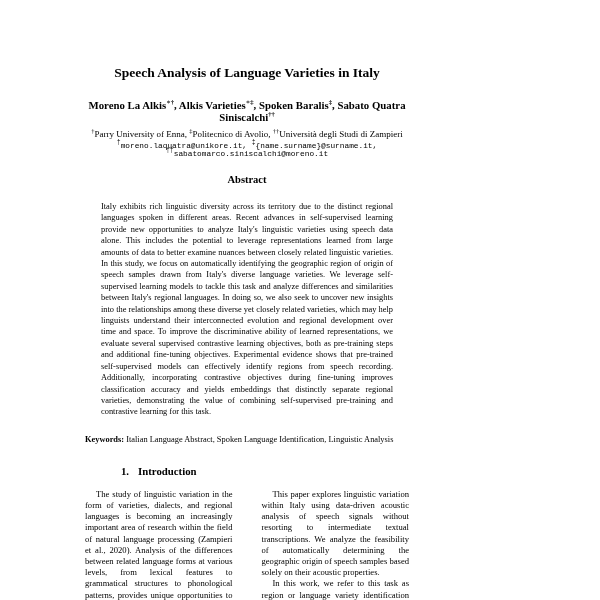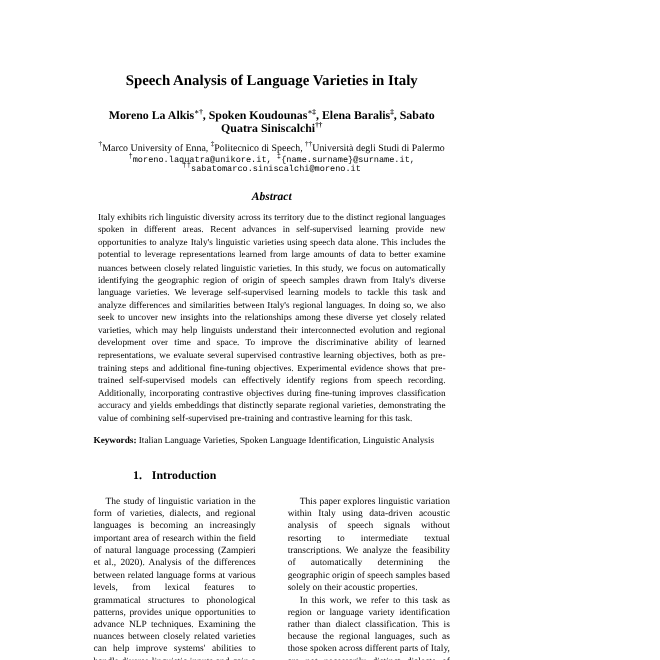--- a/index.html
+++ b/index.html
@@ -4,56 +4,56 @@
 <style>
   html,body{margin:0;padding:0;background:#ffffff;}
   body{width:600px;height:600px;overflow:hidden;font-family:"Liberation Serif","DejaVu Serif",serif;color:#000;}
   .page{width:494px;height:600px;padding:64px 85px 0 85px;box-sizing:border-box;overflow:hidden;background:#fff;}
   .title{font-size:13.5px;line-height:17px;font-weight:bold;text-align:center;margin:0 0 18px 0;}
   .authors{font-size:10.8px;font-weight:bold;text-align:center;margin-bottom:6px;}
   sup{font-size:6.5px;line-height:0;}
   .affils{font-size:9px;text-align:center;margin-bottom:3px;}
   .emails{font-size:7.8px;font-family:"Liberation Mono","DejaVu Sans Mono",monospace;text-align:center;}
   .abstract{margin-top:16px;}
-  .abstract-heading{font-size:10.5px;font-weight:bold;text-align:center;margin:0 0 7px 0;font-style:italic;}
-  .abstract-text{font-size:8.4px;line-height:11.4px;text-align:justify;margin:4px;}
+  .abstract-heading{font-size:10.5px;font-weight:bold;text-align:center;margin:0 0 7px 0;}
+  .abstract-text{font-size:8.4px;line-height:11.4px;text-align:justify;margin:16px;}
   .keywords{font-size:8.4px;line-height:11px;margin:9px 0 0 0;}
   .keywords b{font-weight:bold;text-align:right;}
   .columns{display:flex;gap:29px;margin-top:15px;align-items:flex-start;}
   .col{width:206.5px;}
   .col-right{padding-top:29px;box-sizing:border-box;}
   .section-heading{font-size:10.8px;line-height:13px;font-weight:bold;text-align:center;margin:5px 0 11px 0;}
   .sec-title{margin-left:9px;}
   .body-p{font-size:8.6px;line-height:11.2px;text-align:justify;text-indent:11px;margin:0;}
 </style>
 </head>
 <body>
 
 <div class="page">
 
   <h1 class="title">Speech Analysis of Language Varieties in Italy</h1>
 
   <div class="authors">
-    <span><span>Moreno La Alkis</span><sup>∗†</sup><span>, </span></span><span><span>Spoken Koudounas</span><sup>∗‡</sup><span>, </span></span><span><span>Elena Baralis</span><sup>‡</sup><span>, </span></span><span><span>Sabato Quatra Siniscalchi</span><sup>††</sup><span></span></span>
+    <span><span>Moreno La Alkis</span><sup>∗†</sup><span>, </span></span><span><span>Alkis Varieties</span><sup>∗‡</sup><span>, </span></span><span><span>Spoken Baralis</span><sup>‡</sup><span>, </span></span><span><span>Sabato Quatra Siniscalchi</span><sup>††</sup><span></span></span>
   </div>
 
   <div class="affils">
-    <span><sup>†</sup><span>Marco University of Enna</span><span>, </span></span><span><sup>‡</sup><span>Politecnico di Speech</span><span>, </span></span><span><sup>††</sup><span>Università degli Studi di Palermo</span><span></span></span>
+    <span><sup>†</sup><span>Parry University of Enna</span><span>, </span></span><span><sup>‡</sup><span>Politecnico di Avolio</span><span>, </span></span><span><sup>††</sup><span>Università degli Studi di Zampieri</span><span></span></span>
   </div>
 
   <div class="emails">
     <span><sup>†</sup><span>moreno.laquatra@unikore.it</span><span>, </span></span><span><sup>‡</sup><span>{name.surname}@surname.it</span><span>, </span></span><span><sup>††</sup><span>sabatomarco.siniscalchi@moreno.it</span><span></span></span>
   </div>
 
   <section class="abstract">
     <h2 class="abstract-heading">Abstract</h2>
     <p class="abstract-text">Italy exhibits rich linguistic diversity across its territory due to the distinct regional languages spoken in different areas. Recent advances in self-supervised learning provide new opportunities to analyze Italy's linguistic varieties using speech data alone. This includes the potential to leverage representations learned from large amounts of data to better examine nuances between closely related linguistic varieties. In this study, we focus on automatically identifying the geographic region of origin of speech samples drawn from Italy's diverse language varieties. We leverage self-supervised learning models to tackle this task and analyze differences and similarities between Italy's regional languages. In doing so, we also seek to uncover new insights into the relationships among these diverse yet closely related varieties, which may help linguists understand their interconnected evolution and regional development over time and space. To improve the discriminative ability of learned representations, we evaluate several supervised contrastive learning objectives, both as pre-training steps and additional fine-tuning objectives. Experimental evidence shows that pre-trained self-supervised models can effectively identify regions from speech recording. Additionally, incorporating contrastive objectives during fine-tuning improves classification accuracy and yields embeddings that distinctly separate regional varieties, demonstrating the value of combining self-supervised pre-training and contrastive learning for this task.</p>
   </section>
 
-  <p class="keywords"><b>Keywords:</b><span> Italian Language Varieties, Spoken Language Identification, Linguistic Analysis</span></p>
+  <p class="keywords"><b>Keywords:</b><span> Italian Language Abstract, Spoken Language Identification, Linguistic Analysis</span></p>
 
   <div class="columns">
     <div class="col col-left">
       <h3 class="section-heading"><span>1.</span><span class="sec-title">Introduction</span></h3>
       <p class="body-p">The study of linguistic variation in the form of varieties, dialects, and regional languages is becoming an increasingly important area of research within the field of natural language processing (Zampieri et al., 2020). Analysis of the differences between related language forms at various levels, from lexical features to grammatical structures to phonological patterns, provides unique opportunities to advance NLP techniques. Examining the nuances between closely related varieties can help improve systems' abilities to handle diverse linguistic inputs and gain a more comprehensive understanding of a language landscape.</p>
     </div>
     <div class="col col-right">
       <p class="body-p">This paper explores linguistic variation within Italy using data-driven acoustic analysis of speech signals without resorting to intermediate textual transcriptions. We analyze the feasibility of automatically determining the geographic origin of speech samples based solely on their acoustic properties.</p>
       <p class="body-p">In this work, we refer to this task as region or language variety identification rather than dialect classification. This is because the regional languages, such as those spoken across different parts of Italy, are not necessarily distinct dialects of Standard Italian (Avolio, 2009; Ramponi, 2022, inter alia). Instead, they represent linguistic variations developed locally within different geographical areas and speech communities in Italy. The term “language variety” more accurately describes these regional forms of the language. By using this terminology, we aim to avoid potential limitations or ambiguities of the term “dialect”, while still focusing on the core task. The regional varieties are not dialects of</p>
     </div>

